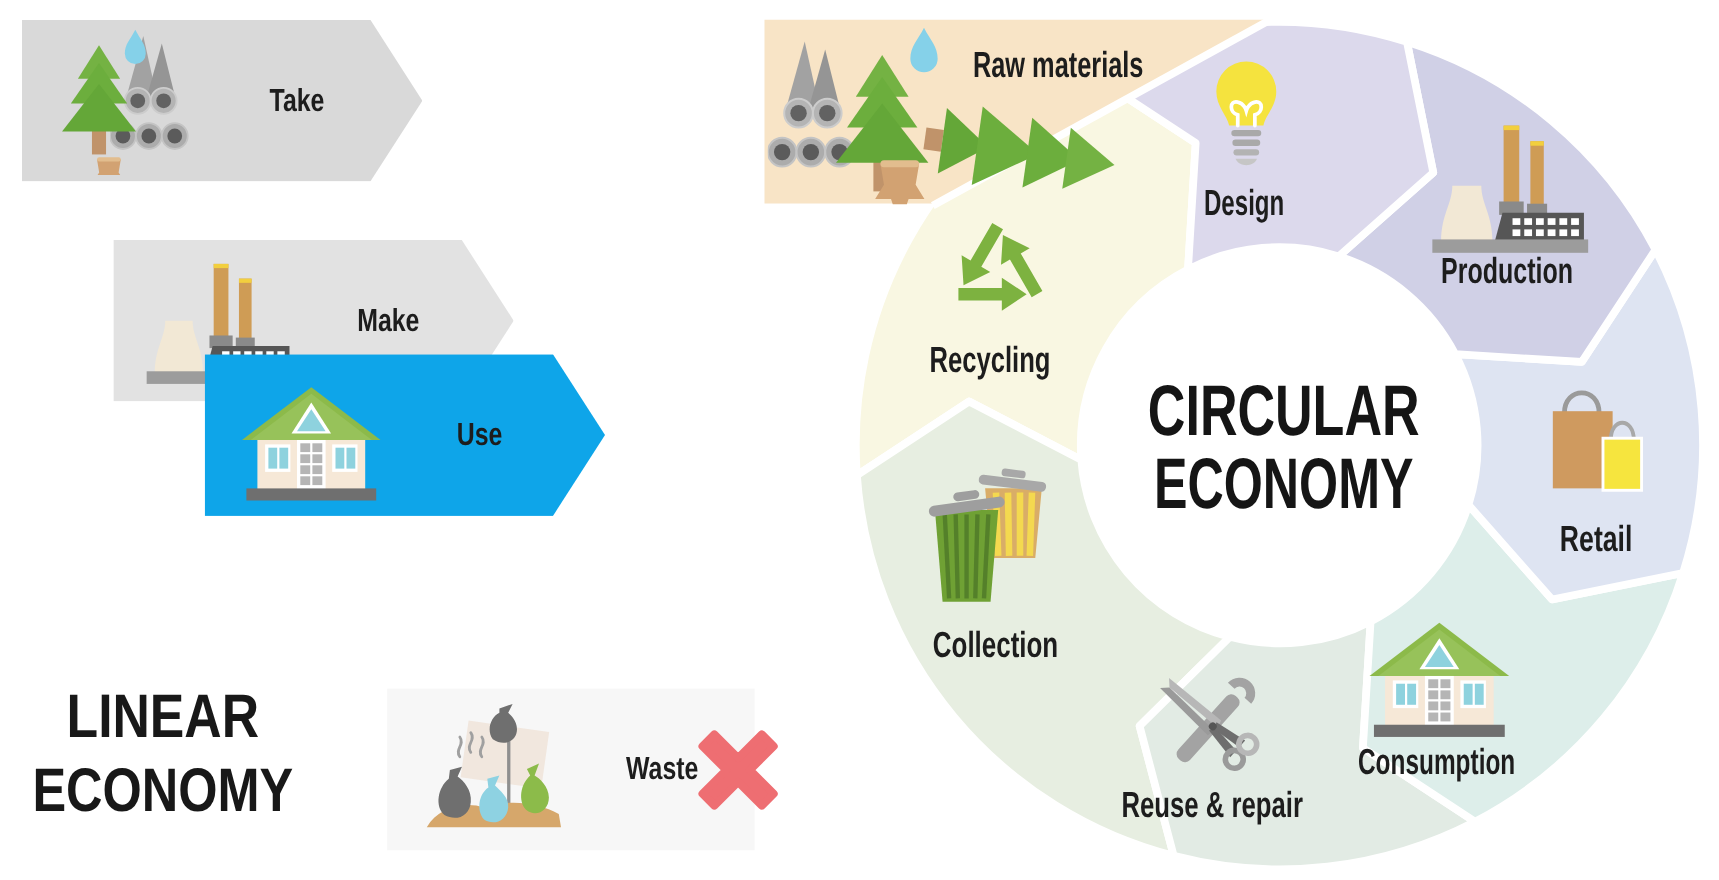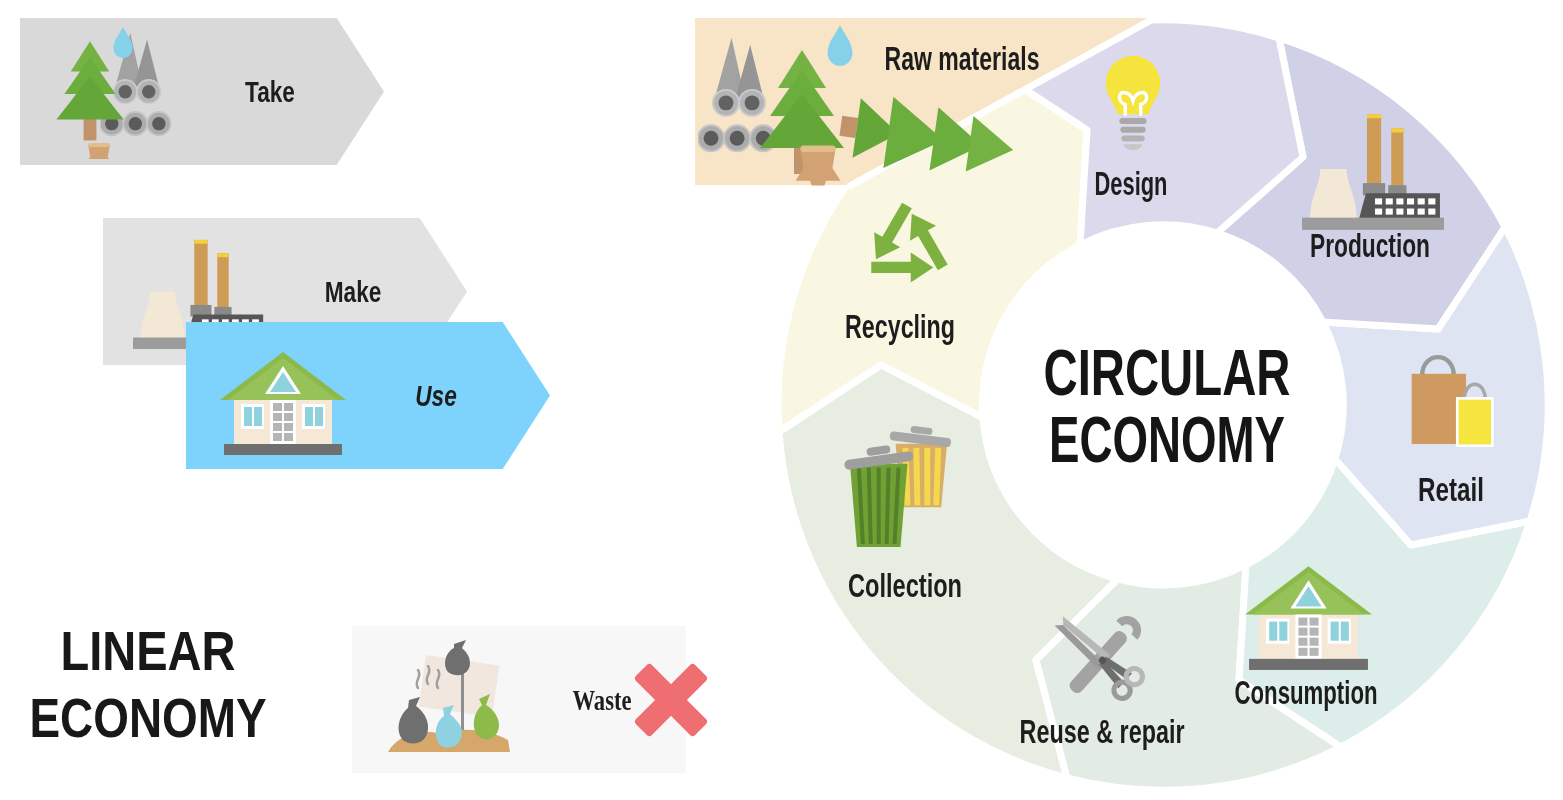--- a/index.html
+++ b/index.html
@@ -7,21 +7,21 @@
     position:relative;width:1563px;height:800px;overflow:hidden;background:#ffffff;
     font-family:"Liberation Sans","DejaVu Sans",sans-serif;
   }
   
   .arrow-row{position:absolute;width:364px;height:147px;
     clip-path:polygon(0 0,87% 0,100% 50%,87% 100%,0 100%);}
   .row-0{left:20px;top:18px;}
   .row-1{left:103px;top:170px;margin-top:48px;}
   .row-2{left:186px;top:322px;}
   .row-3{left:269px;top:474px;}
-  .row-4{left:352px;top:626px;width:334px;clip-path:none;font-family:Liberation Serif, serif;}
+  .row-4{left:352px;top:626px;width:334px;clip-path:none;}
   .step-icon{position:absolute;left:30px;top:6px;width:135px;height:135px;}
   .step-label{
     position:absolute;left:250px;top:50%;
     transform:translate(-50%,-50%) scaleX(.78);
     font-size:29px;font-weight:700;color:#1d1d1d;white-space:nowrap;}
   .waste-x{position:absolute;left:626px;top:654px;width:90px;height:92px;}
   .linear-title{position:absolute;left:10px;top:610px;width:280px;height:140px;}
   
   .wheel{position:absolute;left:690px;top:0;width:873px;height:800px;}
   .seg-label{font-size:33px;font-weight:700;fill:#1d1d1d;}
@@ -214,21 +214,21 @@
       <use href="#sym-drop" x="60" y="2" width="26" height="37"></use>
     </svg>
     <span class="step-label">Take</span>
   </div>
   <div class="arrow-row row-1" style="background-color: rgb(226, 226, 226);">
     <svg class="step-icon" viewBox="0 0 135 135">
       <use href="#sym-factory" x="0" y="12" width="134" height="115"></use>
     </svg>
     <span class="step-label">Make</span>
   </div>
-  <div class="arrow-row row-2" style="background-color: #7dd3fc; font-style: italic;">
+  <div class="arrow-row row-2" style="background-color: #0ea5e9;">
     <svg class="step-icon" viewBox="0 0 135 135">
       <use href="#sym-house" x="2" y="10" width="130" height="120"></use>
     </svg>
     <span class="step-label">Use</span>
   </div>
   <div class="arrow-row row-4" style="background-color: rgb(247, 247, 247);">
     <svg class="step-icon" viewBox="0 0 135 135">
       <use href="#sym-waste" x="0" y="6" width="135" height="125"></use>
     </svg>
     <span class="step-label">Waste</span>

